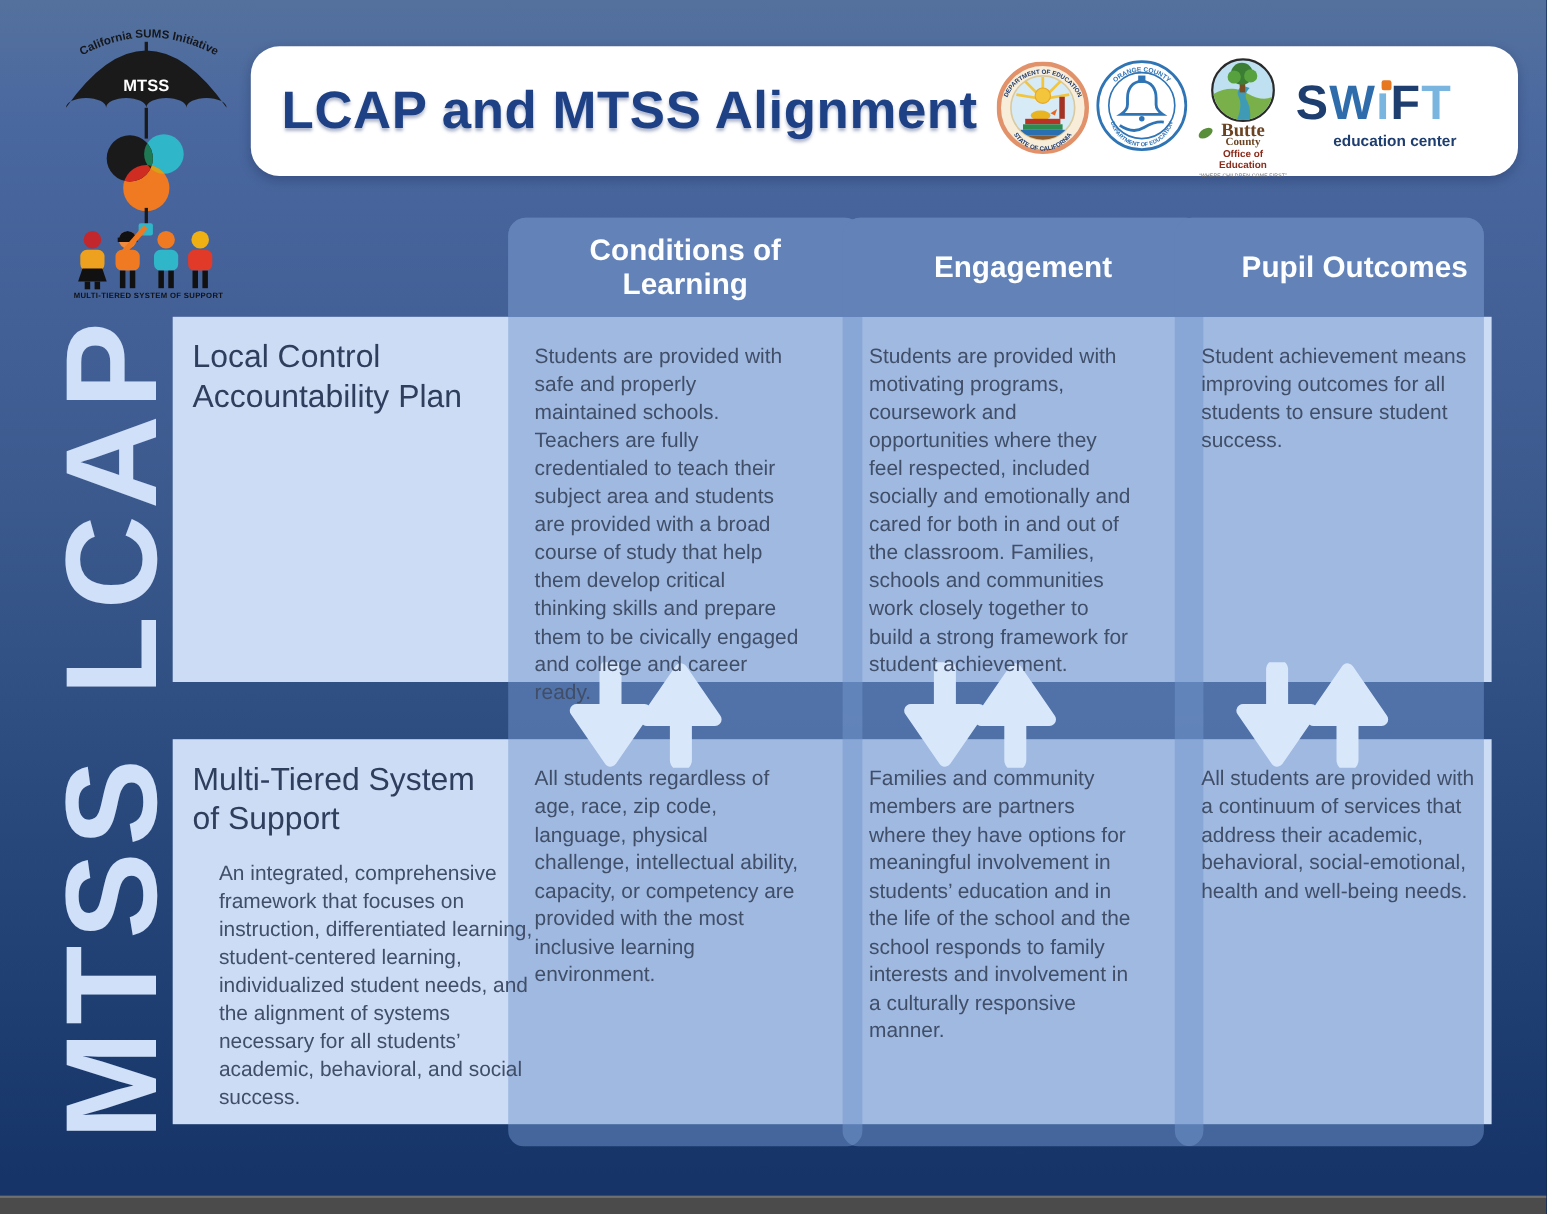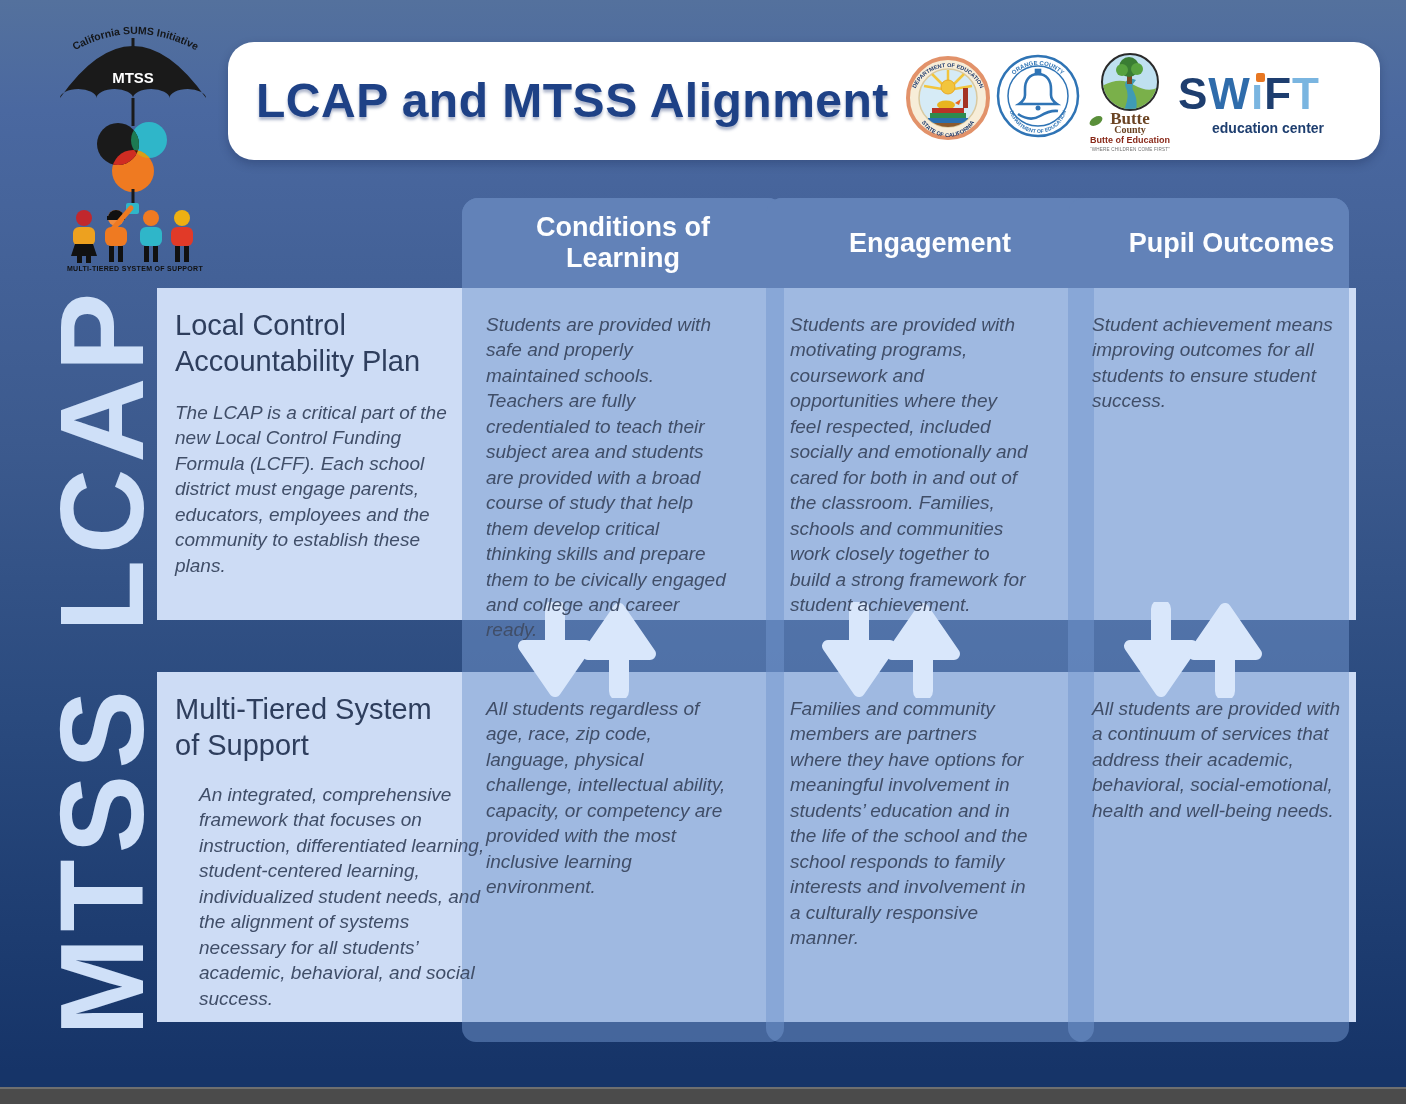--- a/index.html
+++ b/index.html
@@ -30,21 +30,21 @@
   
   .colstrip{top:198px;height:844px;background:rgba(113,150,205,.5);
             border-radius:16px 16px 14px 14px;z-index:3;}
   .col1{left:462px;width:322px;} .col2{left:766px;width:328px;} .col3{left:1068px;width:281px;padding-left:46px;}
   
   .hdr{top:198px;height:90px;background:#6282b8;border-radius:16px 16px 0 0;z-index:4;
        display:flex;align-items:center;justify-content:center;}
   .hdr span{display:block;width:212px;text-align:center;color:#fdfeff;font-weight:bold;
        font-size:27px;line-height:1.14;}
   
-  .txt{z-index:6;color:#404e68;font-size:19px;line-height:1.34;font-style:italic;}
+  .txt{z-index:6;color:#404e68;font-size:19px;line-height:1.34;}
   .row-title{z-index:6;color:#2e3e5d;font-size:29px;line-height:1.24;}
   .cell{width:240px;}
   
   .arrows{top:602px;width:160px;height:96px;z-index:5;}
   .ar1{left:507px;} .ar2{left:811px;} .ar3{left:1113px;}
   
   .sums{left:48px;top:6px;width:175px;height:268px;z-index:7;}
   
   .logo{z-index:8;}
   .swift-word{position:relative;display:flex;line-height:1;font-weight:bold;font-size:44px;letter-spacing:1px;}
@@ -74,21 +74,20 @@
     <span>Conditions of Learning</span>
   </div>
   <div class="abs hdr col2">
     <span>Engagement</span>
   </div>
   <div class="abs hdr col3">
     <span>Pupil Outcomes</span>
   </div>
 
   <div class="abs row-title" style="left:175px;top:308px;width:300px;">Local Control Accountability Plan</div>
-  <div class="abs txt" style="left:175px;top:400px;width:274px;">The LCAP is a critical part of the new Local Control Funding Formula (LCFF). Each school district must engage parents, educators, employees and the community to establish these plans.</div>
   <div class="abs txt cell" style="left:486px;top:312px;">Students are provided with safe and properly maintained schools. Teachers are fully credentialed to teach their subject area and students are provided with a broad course of study that help them develop critical thinking skills and prepare them to be civically engaged and college and career ready.</div>
   <div class="abs txt cell" style="left:790px;top:312px;">Students are provided with motivating programs, coursework and opportunities where they feel respected, included socially and emotionally and cared for both in and out of the classroom. Families, schools and communities work closely together to build a strong framework for student achievement.</div>
   <div class="abs txt cell" style="left:1092px;top:312px;width:252px;">Student achievement means improving outcomes for all students to ensure student success.</div>
 
   <div class="abs row-title" style="left:175px;top:692px;width:285px;">Multi-Tiered System of Support</div>
   <div class="abs txt" style="left:175px;top:782px;width:286px;margin-left:24px;">An integrated, comprehensive framework that focuses on instruction, differentiated learning, student-centered learning, individualized student needs, and the alignment of systems necessary for all students’ academic, behavioral, and social success.</div>
   <div class="abs txt cell" style="left:486px;top:696px;">All students regardless of age, race, zip code, language, physical challenge, intellectual ability, capacity, or competency are provided with the most inclusive learning environment.</div>
   <div class="abs txt cell" style="left:790px;top:696px;">Families and community members are partners where they have options for meaningful involvement in students’ education and in the life of the school and the school responds to family interests and involvement in a culturally responsive manner.</div>
   <div class="abs txt cell" style="left:1092px;top:696px;width:252px;">All students are provided with a continuum of services that address their academic, behavioral, social-emotional, health and well-being needs.</div>
 
@@ -269,21 +268,21 @@
           <circle cx="32" cy="18" r="6" fill="#57a23f"></circle>
           <circle cx="47" cy="17" r="6" fill="#57a23f"></circle>
         </g>
       </svg>
       <div style="position:relative;">
         <svg width="16" height="14" viewBox="0 0 16 14" style="position:absolute;left:-2px;top:2px;">
           <ellipse cx="8" cy="7" rx="7" ry="4" fill="#5a8f3a" transform="rotate(-30 8 7)"></ellipse>
         </svg>
         <div class="butte-name" style="font-size:17px;">Butte</div>
         <div class="butte-name" style="font-size:10px;">County</div>
-        <div class="butte-office">Butte of Education</div>
+        <div class="butte-office">Office of Education</div>
         <div class="butte-tag">“WHERE CHILDREN COME FIRST”</div>
       </div>
     </div>
 
     <div class="abs logo" style="left:950px;top:30px;">
       <div class="swift-word">
         <span class="sw-dark">S</span>
         <span class="sw-mid">W</span>
         <span class="sw-light">ı</span>
         <span class="sw-dark">F</span>

